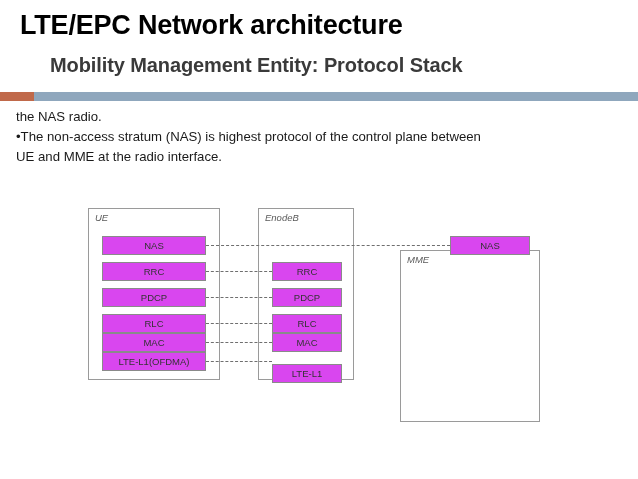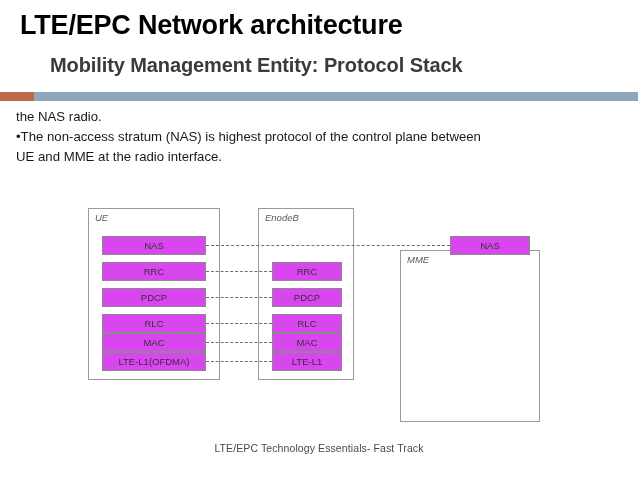--- a/index.html
+++ b/index.html
@@ -158,29 +158,28 @@
     <div class="box ue-box" style="top:125px;">MAC</div>
     <div class="box ue-box" style="top:144px;">LTE-L1(OFDMA)</div>
 
     <div class="panel enb-panel">
       <div class="panel-label">EnodeB</div>
     </div>
     <div class="box enb-box" style="left:184px; top:54px;">RRC</div>
     <div class="box enb-box" style="left:184px; top:80px;">PDCP</div>
     <div class="box enb-box" style="left:184px; top:106px;">RLC</div>
     <div class="box enb-box" style="left:184px; top:125px;">MAC</div>
-    <div class="box enb-box" style="left:184px; top:144px;">LTE-L1</div>
+    <div class="box enb-box" style="left:184px; top:156px;">LTE-L1</div>
 
     <div class="panel mme-panel">
       <div class="panel-label">MME</div>
     </div>
     <div class="box mme-box" style="left:362px; top:28px;">NAS</div>
 
     <div class="dashline" style="left:118px; top:37px;  width:244px;"></div>
     <div class="dashline" style="left:118px; top:63px;  width:66px;"></div>
     <div class="dashline" style="left:118px; top:89px;  width:66px;"></div>
     <div class="dashline" style="left:118px; top:115px; width:66px;"></div>
     <div class="dashline" style="left:118px; top:134px; width:66px;"></div>
     <div class="dashline" style="left:118px; top:153px; width:66px;"></div>
   </div>
 
-  <div class="footer">LTE/EPC Technology Essentials- Fast Track</div>
 </div>
 
 </body></html>

